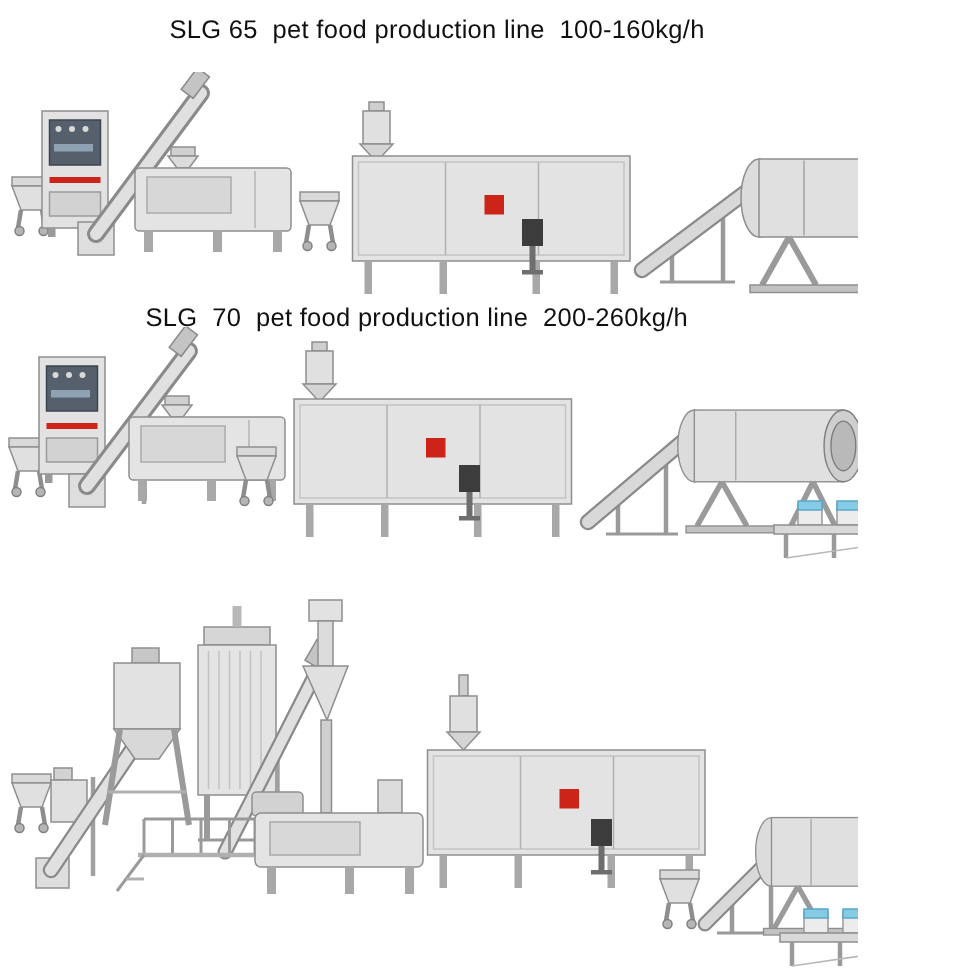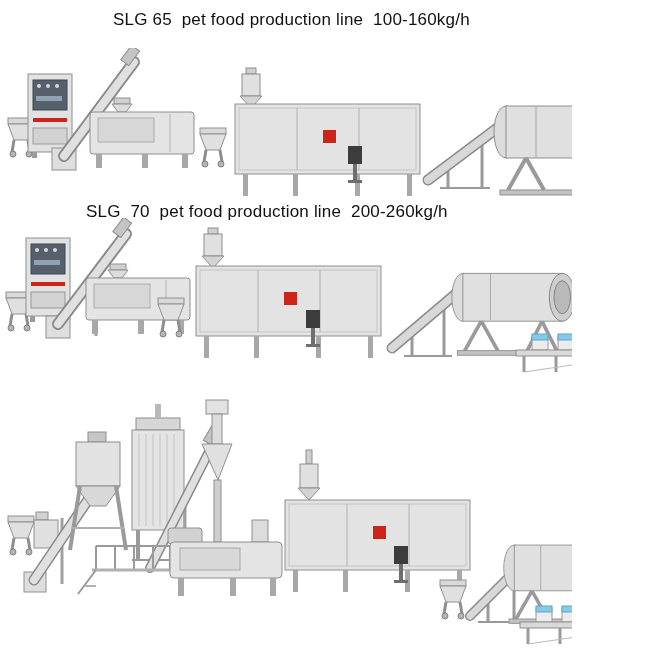--- a/index.html
+++ b/index.html
@@ -13,21 +13,21 @@
   html,body{margin:0;padding:0;background:#fff;}
   #canvas{
     position:relative;width:572px;height:650px;background:#fff;
     font-family:"Liberation Sans",sans-serif;overflow:hidden;
   }
   .line-title{
     position:absolute;white-space:pre;color:#101010;
     font-size:17px;letter-spacing:0.2px;
   }
   #title-1{left:113px;top:10px;}
-  #title-2{left:86px;top:202px;}
+  #title-2{left:97px;top:202px;}
   #title-3{left:43px;top:372px;}
   .scene{position:absolute;left:0;width:650px;}
   #scene-1{top:48px;height:158px;}
   #scene-2{top:218px;height:172px;}
   #scene-3{top:388px;height:262px;}
   .red-sq{fill:var(--accent-red);}
   .panel{fill:var(--panel-dark);}
   .lid{fill:var(--lid-blue);stroke:#5aa7c7;}
 </style>
 </head>

